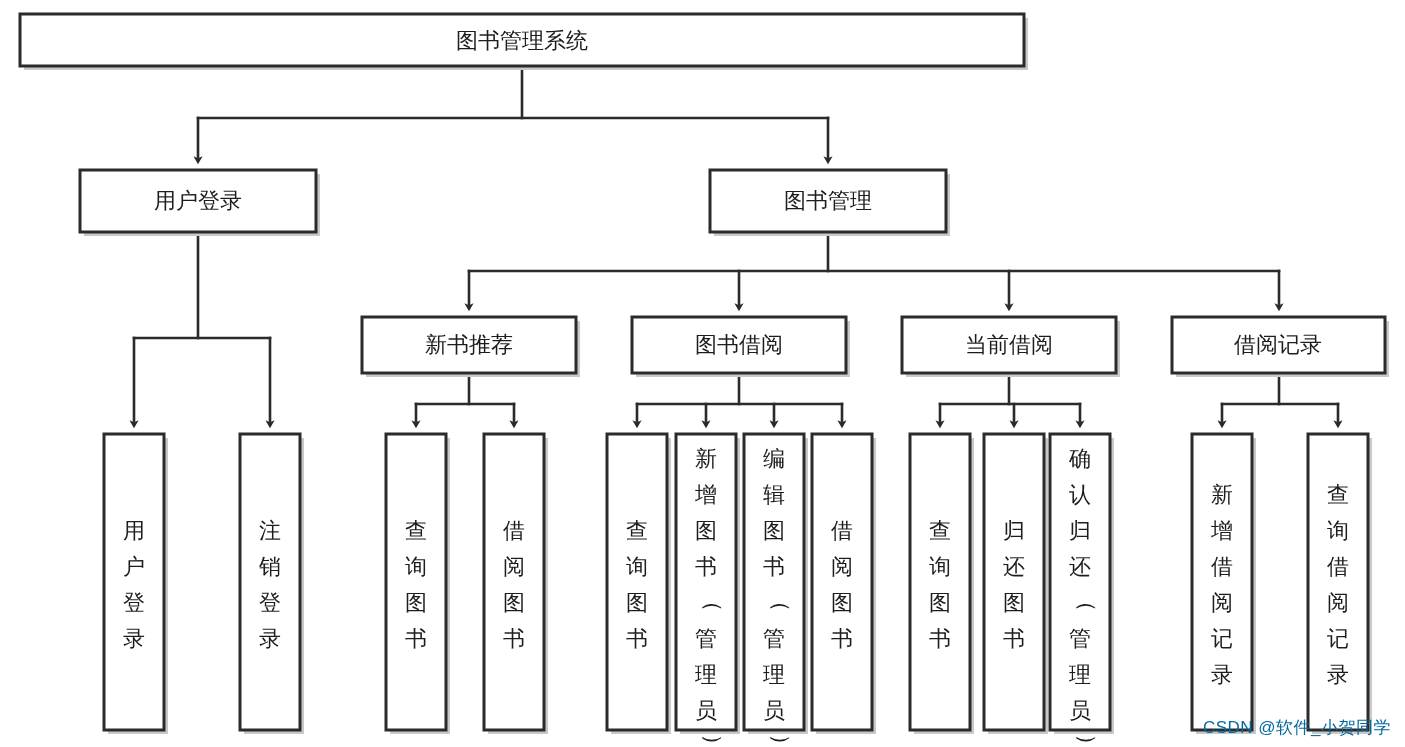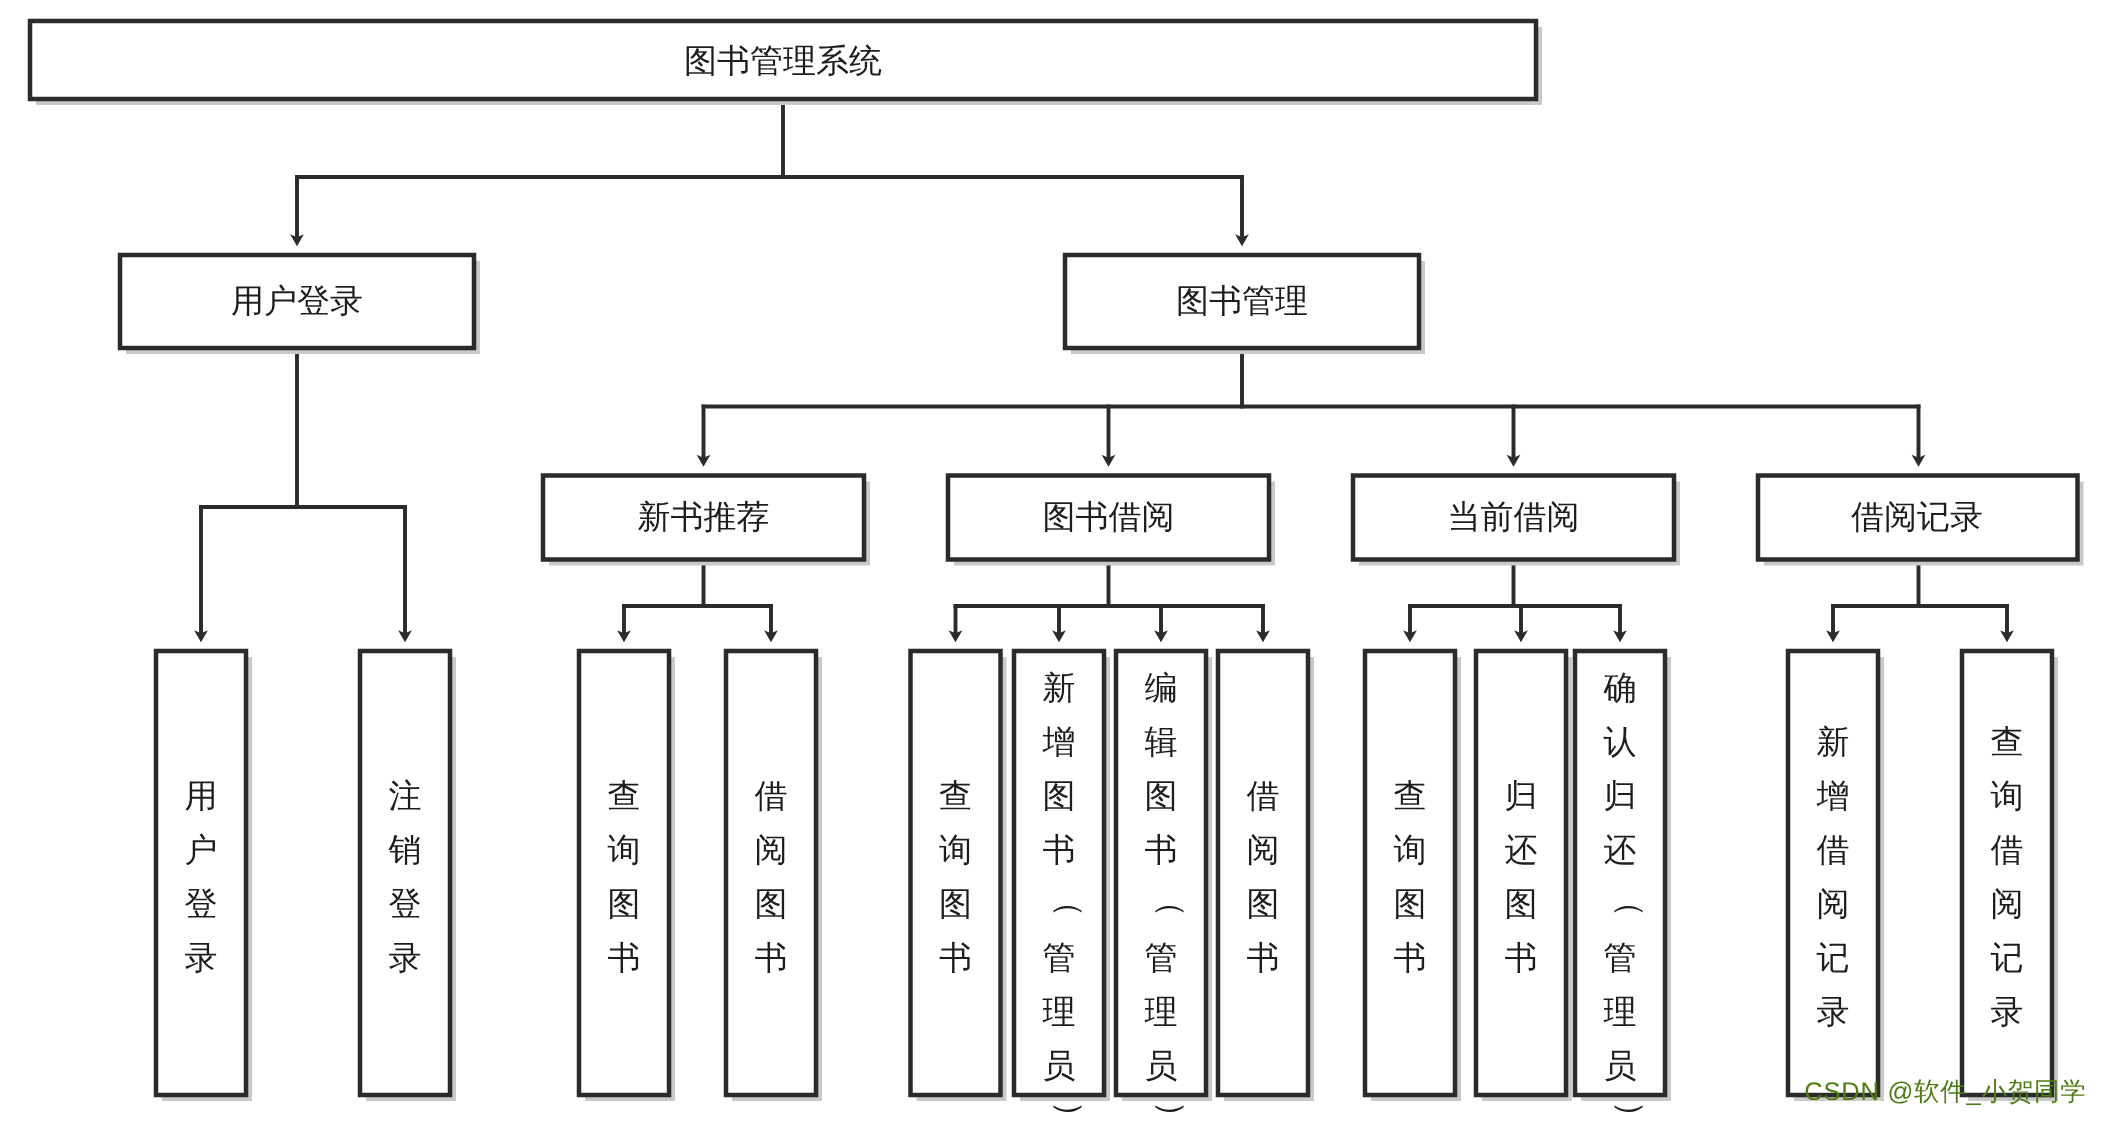--- a/index.html
+++ b/index.html
@@ -53,21 +53,21 @@
     font-size: 22px;
     fill: #1d1d1d;
     text-anchor: middle;
   }
   .watermark {
     position: absolute;
     right: 14px;
     bottom: 8px;
     font-family: "Liberation Sans", "DejaVu Sans", sans-serif;
     font-size: 17px;
-    color: #4d7c0f;
+    color: #0369a1;
     letter-spacing: 0.5px;
     white-space: nowrap;
     user-select: none;
   }
 </style>
 </head>
 <body>
 
 <div id="diagram-root">
 

